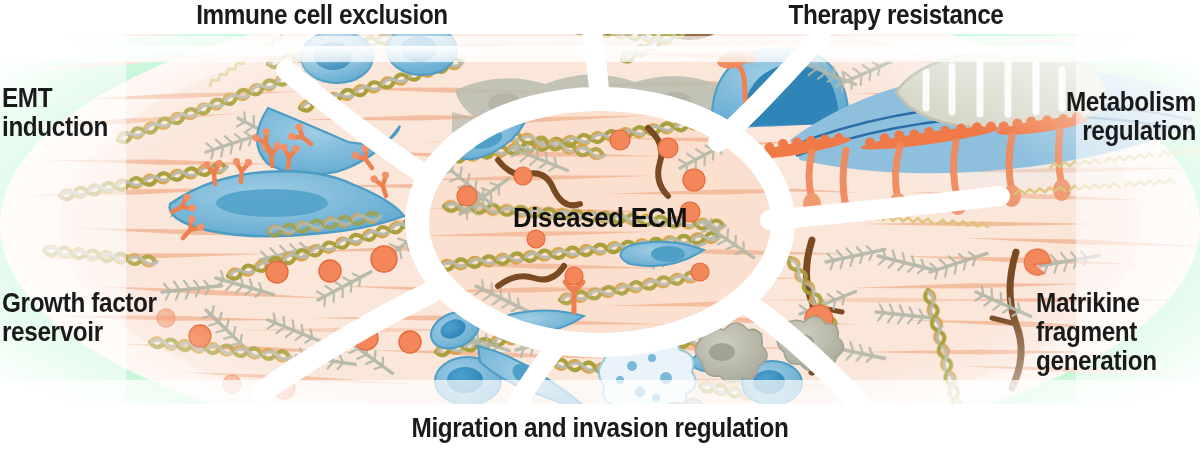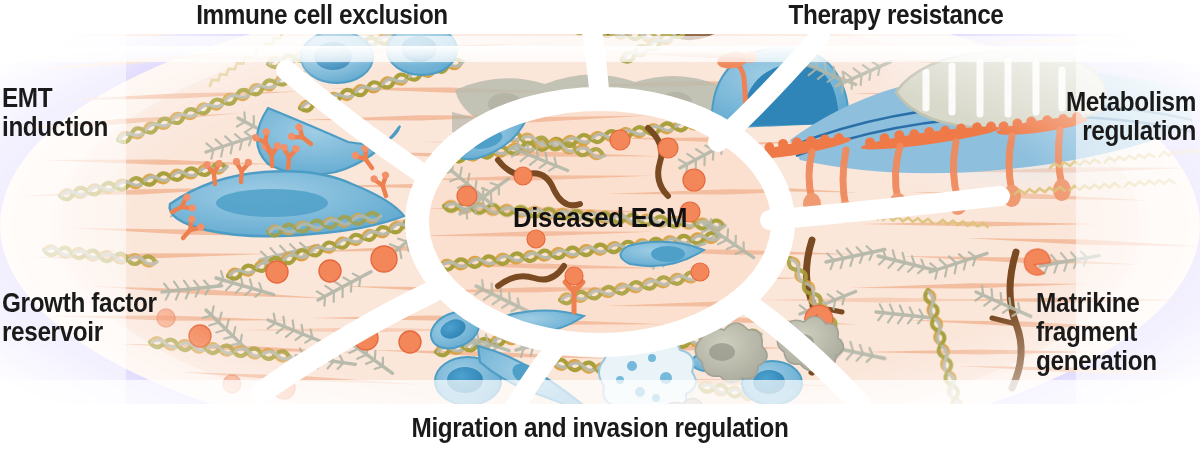--- a/index.html
+++ b/index.html
@@ -1,18 +1,18 @@
 <!DOCTYPE html>
 <html><head>
 <meta charset="utf-8">
 <style>
   html,body{margin:0;padding:0;background:#ffffff;}
   body{width:1200px;height:450px;overflow:hidden;
        font-family:"Liberation Sans","DejaVu Sans",sans-serif;}
-  #figure{position:relative;width:1200px;height:422px;background:#c4b5fd;}
+  #figure{position:relative;width:1200px;height:422px;background:#86efac;}
   #scene{position:absolute;inset:0;}
   .lbl{position:absolute;color:#1a1a1a;font-weight:bold;
        font-family:"Liberation Sans","DejaVu Sans",sans-serif;
        font-size:27px;line-height:1.08;letter-spacing:-0.4px;
        transform:scaleX(0.90);white-space:pre-line;}
   .lbl.l{transform-origin:left center;text-align:left;}
   .lbl.r{transform-origin:right center;text-align:right;}
   .lbl.c{transform-origin:center center;text-align:center;}
   #centerLabel{position:absolute;left:0;right:0;top:202px;text-align:center;
        font-size:28px;font-weight:bold;color:#111;letter-spacing:-0.3px;

